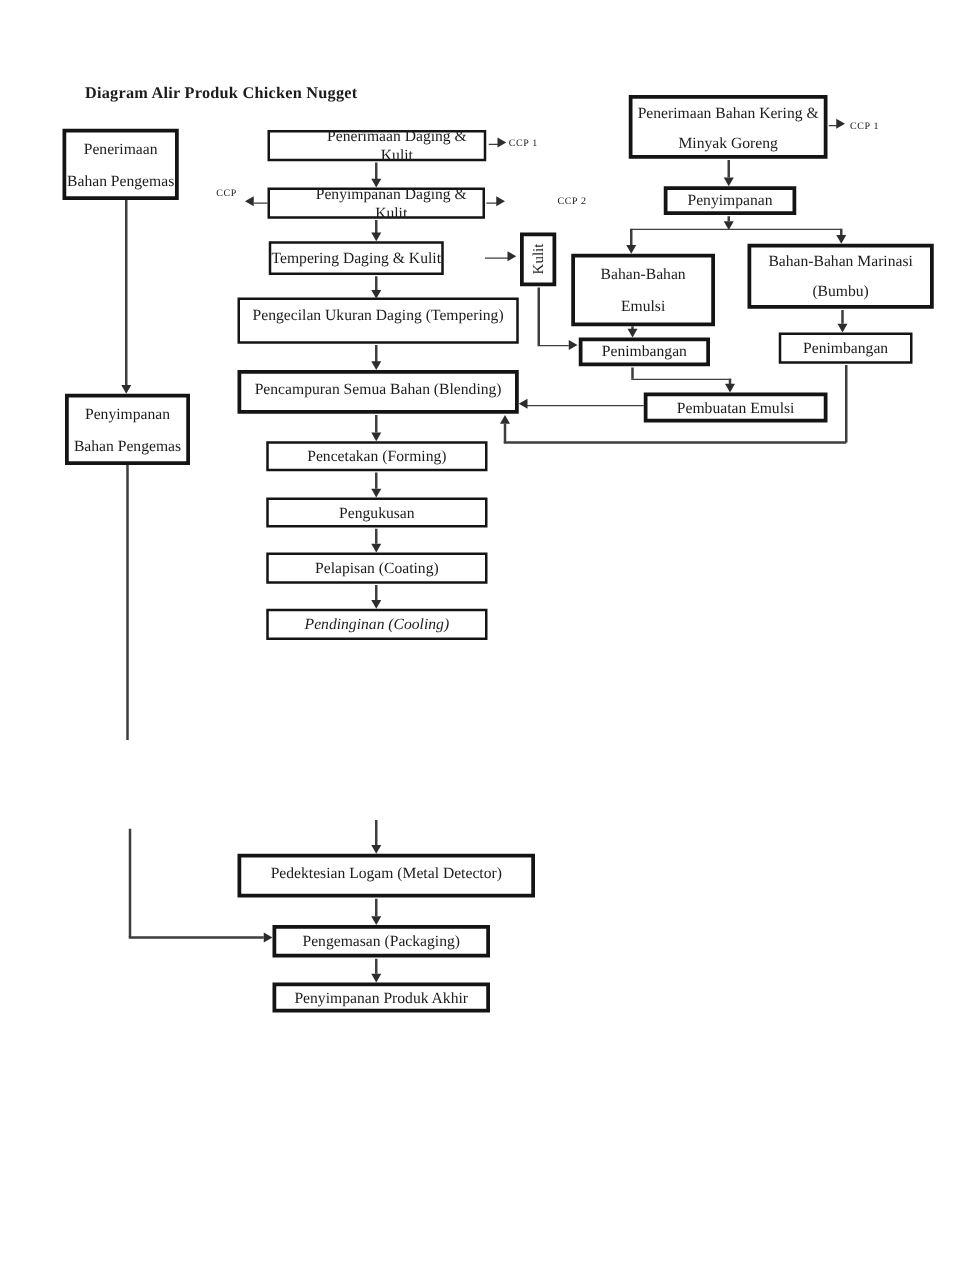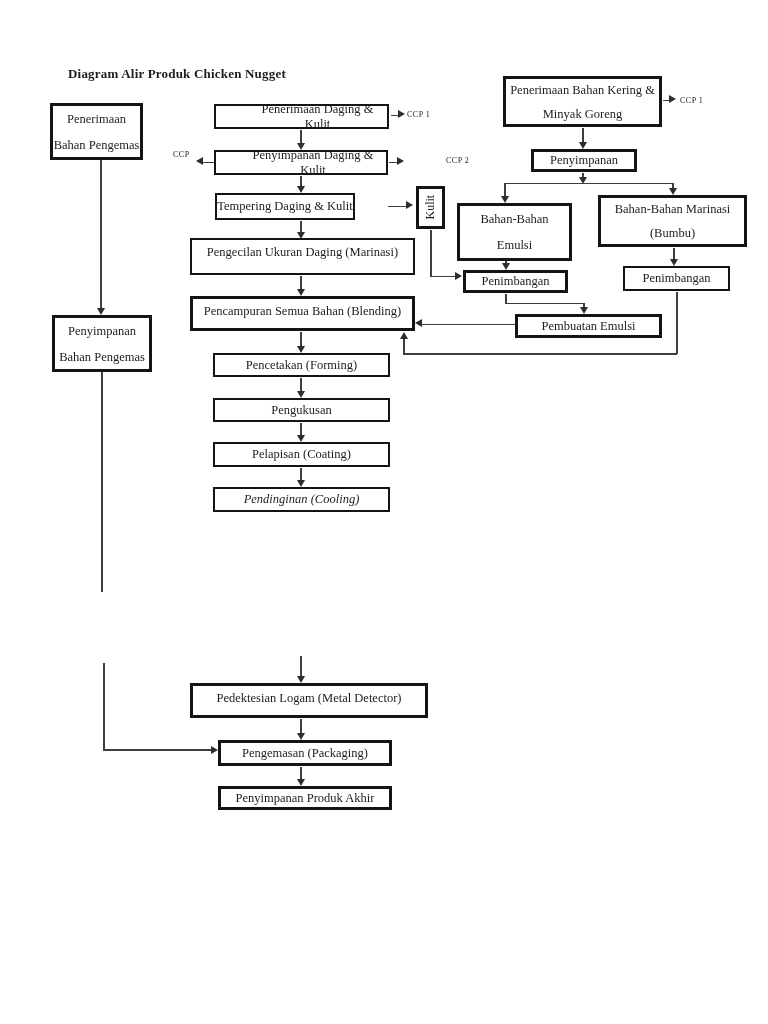--- a/index.html
+++ b/index.html
@@ -46,21 +46,21 @@
   <div class="box" style="left:214px;top:150px;width:174px;height:25px;padding-left:24px;">
     <span>Penyimpanan Daging &amp; Kulit</span>
   </div>
   <div class="box" style="left:215px;top:193px;width:140px;height:27px;">
     <span>Tempering Daging &amp; Kulit</span>
   </div>
   <div class="box b3 rot" style="left:416px;top:186px;width:29px;height:43px;">
     <span class="lbl">Kulit</span>
   </div>
   <div class="box tb" style="left:190px;top:238px;width:225px;height:37px;">
-    <span>Pengecilan Ukuran Daging (Marinasi)</span>
+    <span>Pengecilan Ukuran Daging (Tempering)</span>
   </div>
   <div class="box b3 tb" style="left:190px;top:296px;width:225px;height:35px;">
     <span>Pencampuran Semua Bahan (Blending)</span>
   </div>
   <div class="box" style="left:213px;top:353px;width:177px;height:24px;">
     <span>Pencetakan (Forming)</span>
   </div>
   <div class="box" style="left:213px;top:398px;width:177px;height:24px;">
     <span>Pengukusan</span>
   </div>

